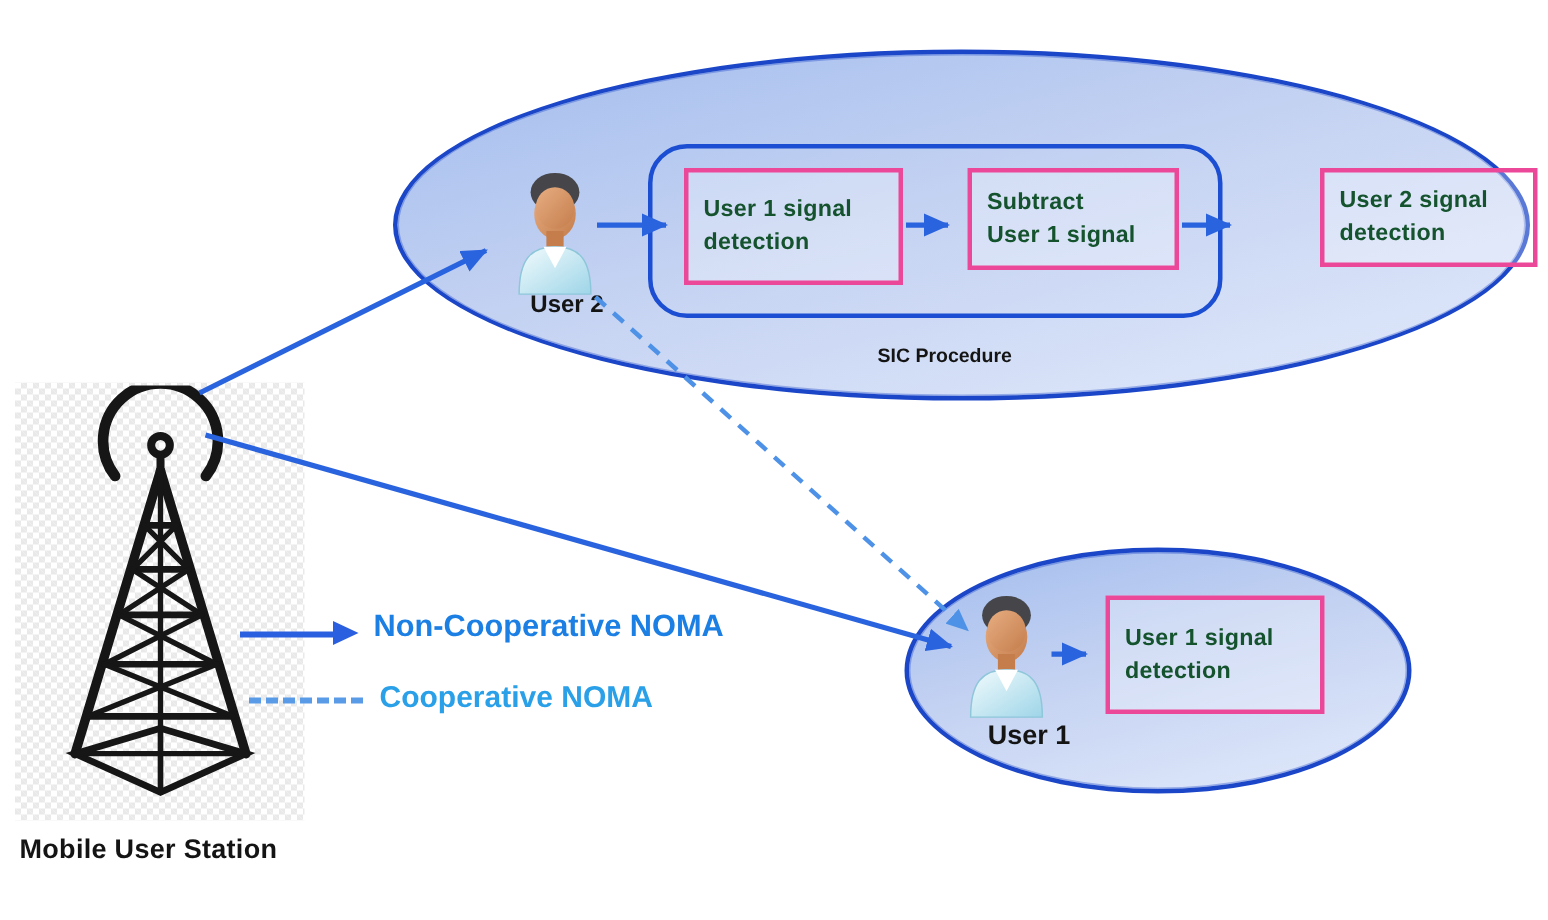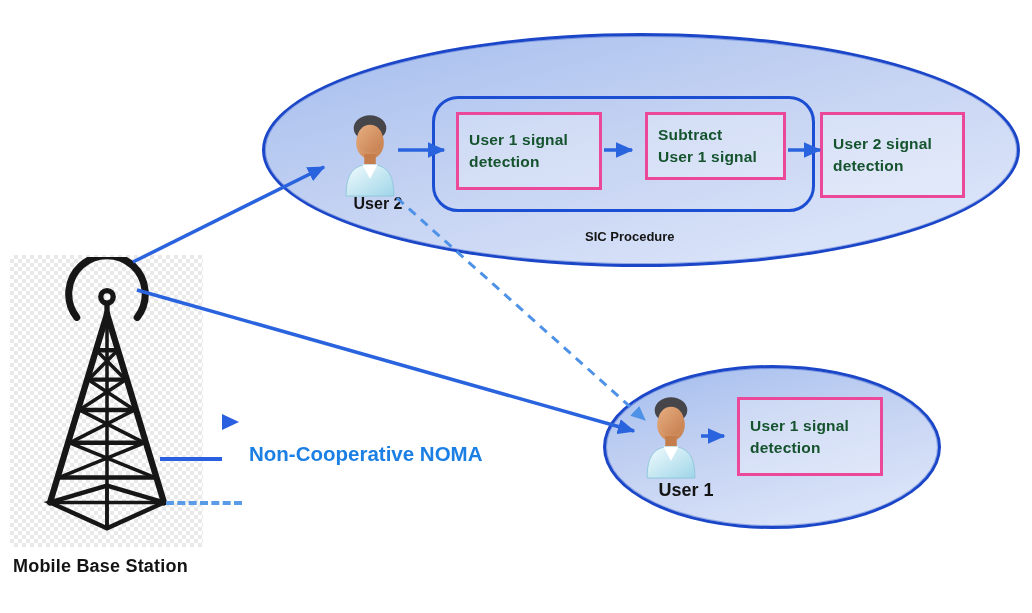--- a/index.html
+++ b/index.html
@@ -22,21 +22,21 @@
   }
   
   .pbox{
     position:absolute;border:3px solid #ec4899;background:rgba(255,255,255,.28);
     color:#14532d;font-weight:bold;font-size:15.5px;line-height:1.42;
     white-space:pre-line;display:flex;align-items:center;padding:2px 0 2px 10px;
     box-sizing:border-box;letter-spacing:.2px;
   }
   #box-u1det{left:456px;top:112px;width:146px;height:78px;}
   #box-sub{left:645px;top:112px;width:141px;height:68px;}
-  #box-u2det{left:820px;top:112px;width:145px;height:86px;}
+  #box-u2det{left:880px;top:112px;width:145px;height:66px;}
   #box-u1det-b{left:737px;top:397px;width:146px;height:79px;}
   
   .dark-label{position:absolute;color:#141414;font-weight:bold;}
   #sic-label{left:585px;top:229px;font-size:13px;}
   #user2-label{left:336px;top:195px;width:84px;text-align:center;font-size:16px;}
   #user1-label{left:644px;top:480px;width:84px;text-align:center;font-size:18px;}
   #bs-label{left:13px;top:556px;font-size:18px;letter-spacing:.2px;}
   
   .avatar{position:absolute;}
   #user2-avatar{left:341px;top:110px;}
@@ -45,21 +45,21 @@
   #bs-image{
     position:absolute;left:10px;top:255px;width:193px;height:292px;
     background-color:#ffffff;
     background-image:
       linear-gradient(45deg,#e9e9e9 25%,transparent 25%,transparent 75%,#e9e9e9 75%),
       linear-gradient(45deg,#e9e9e9 25%,transparent 25%,transparent 75%,#e9e9e9 75%);
     background-size:8px 8px;background-position:0 0,4px 4px;
   }
   #tower-svg{position:absolute;left:8px;top:2px;}
   
-  .legend-row{position:absolute;margin-top:36px;}
+  .legend-row{position:absolute;}
   #legend-solid-line{left:160px;top:421px;width:62px;height:3.5px;background:#2a5fe0;}
   #legend-solid-head{
     left:222px;top:414px;width:0;height:0;position:absolute;
     border-left:17px solid #2a5fe0;border-top:8.5px solid transparent;border-bottom:8.5px solid transparent;
   }
   #legend-solid-text{left:249px;top:406px;color:#1b7fe4;font-weight:bold;font-size:20.5px;}
   #legend-dashed-line{left:166px;top:465px;width:76px;height:0;border-top:4px dashed #5a9be8;}
   #legend-dashed-text{left:253px;top:454px;color:#2aa0e8;font-weight:bold;font-size:20px;}
   
   #arrows{position:absolute;left:0;top:0;pointer-events:none;}
@@ -136,26 +136,27 @@
         <path d="M46,236 L154,236" stroke-width="5"></path>
         <path d="M88,93 L121,126 M112,93 L79,126" stroke-width="4"></path>
         <path d="M79,126 L131,160 M121,126 L69,160" stroke-width="4"></path>
         <path d="M69,160 L142,197 M131,160 L58,197" stroke-width="4"></path>
         <path d="M58,197 L154,236 M142,197 L46,236" stroke-width="4"></path>
         <path d="M36,264 L100,245 L164,264 L100,293 Z" stroke-width="5"></path>
         <path d="M36,264 L164,264 M100,245 L100,293" stroke-width="4"></path>
       </g>
     </svg>
   </div>
-  <div id="bs-label" class="dark-label">Mobile Base Station</div>
+  <div id="bs-label" class="dark-label">Mobile User Station</div>
 
   <div id="legend-solid-line" class="legend-row"></div>
   <div id="legend-solid-head"></div>
   <div id="legend-solid-text" class="legend-row">Non-Cooperative NOMA</div>
   <div id="legend-dashed-line" class="legend-row"></div>
+  <div id="legend-dashed-text" class="legend-row">Cooperative NOMA</div>
 
   <svg id="arrows" width="1032" height="613" viewBox="0 0 1032 613">
     <defs>
       <marker id="ah-solid" viewBox="0 0 5 4.4" markerWidth="5" markerHeight="4.4" refX="4.6" refY="2.2" orient="auto" markerUnits="strokeWidth">
         <path d="M0,0 L5,2.2 L0,4.4 Z" fill="#2a63de"></path>
       </marker>
       <marker id="ah-dash" viewBox="0 0 5 4.4" markerWidth="5" markerHeight="4.4" refX="4.6" refY="2.2" orient="auto" markerUnits="strokeWidth">
         <path d="M0,0 L5,2.2 L0,4.4 Z" fill="#4e92e8"></path>
       </marker>
     </defs>

